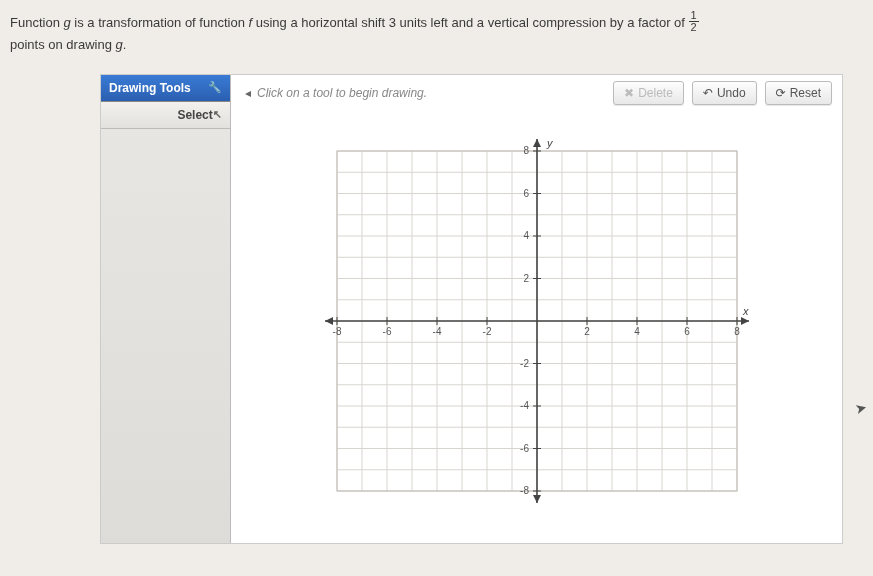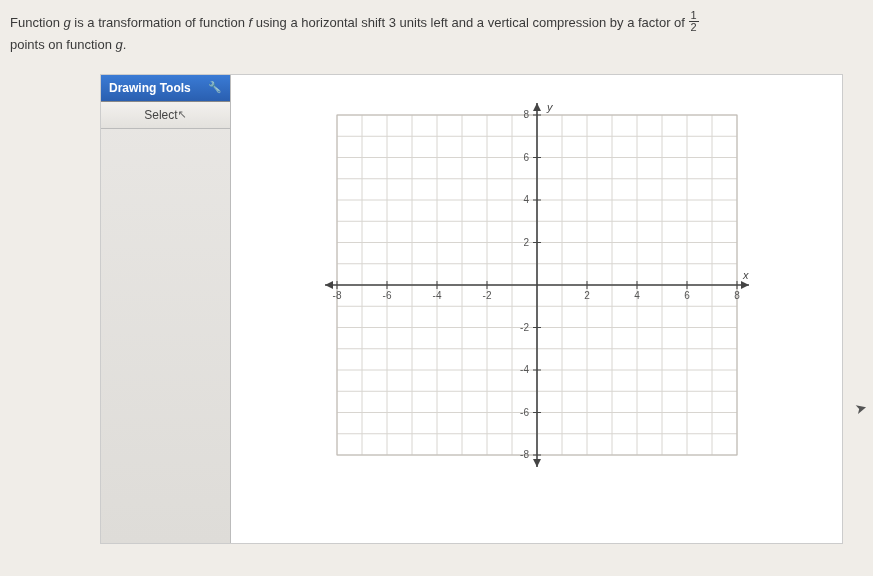--- a/index.html
+++ b/index.html
@@ -52,23 +52,24 @@
       justify-content: space-between;
       border-bottom: 1px solid #888;
     }
     .tool-row {
       background: linear-gradient(#f3f1ee,#e3e1dd);
       border-bottom: 1px solid #bbb;
       padding: 6px 8px;
       font-size: 12px;
       color: #444;
       display: flex;
-      justify-content: center;
+      justify-content: flex-end;
       align-items: center;
       cursor: pointer;
+      font-weight: bold;
     }
     .tool-icon { color:#666; font-size:11px; }
     .main {
       flex: 1;
       position: relative;
     }
     .toolbar {
       display: flex;
       align-items: center;
       padding: 6px 10px;
@@ -111,36 +112,51 @@
       font-size:14px;
       color:#555;
       transform: rotate(-15deg);
     }
   </style>
 </head>
 <body>
 
 <div class="question">
   <span>Function </span><span class="var">g</span><span> is a transformation of function </span><span class="var">f</span><span> using a horizontal shift 3 units left and a vertical compression by a factor of </span><span class="frac"><span class="num">1</span><span class="den">2</span></span><br>
-  <span>points on function </span><span class="var">g</span><span>.</span>
+  <span>points on drawing </span><span class="var">g</span><span>.</span>
 </div>
 
 <div class="workspace">
   <div class="sidebar">
     <div class="sidebar-header">
       <span>Drawing Tools</span>
       <span class="tool-icon">🔧</span>
     </div>
     <div class="tool-row">
       <span>Select</span>
       <span class="tool-icon">↖</span>
     </div>
   </div>
 
   <div class="main">
+    <div class="toolbar">
+      <div class="hint">Click on a tool to begin drawing.</div>
+      <div class="btn disabled">
+        <span>✖</span>
+        <span>Delete</span>
+      </div>
+      <div class="btn">
+        <span>↶</span>
+        <span>Undo</span>
+      </div>
+      <div class="btn">
+        <span>⟳</span>
+        <span>Reset</span>
+      </div>
+    </div>
 
     <div class="graph-wrap">
       <svg class="graph" viewBox="0 0 460 400">
           <line x1="30" y1="30" x2="30" y2="370" stroke="#d8d5d0" stroke-width="1"></line>
           <line x1="55" y1="30" x2="55" y2="370" stroke="#d8d5d0" stroke-width="1"></line>
           <line x1="80" y1="30" x2="80" y2="370" stroke="#d8d5d0" stroke-width="1"></line>
           <line x1="105" y1="30" x2="105" y2="370" stroke="#d8d5d0" stroke-width="1"></line>
           <line x1="130" y1="30" x2="130" y2="370" stroke="#d8d5d0" stroke-width="1"></line>
           <line x1="155" y1="30" x2="155" y2="370" stroke="#d8d5d0" stroke-width="1"></line>
           <line x1="180" y1="30" x2="180" y2="370" stroke="#d8d5d0" stroke-width="1"></line>

